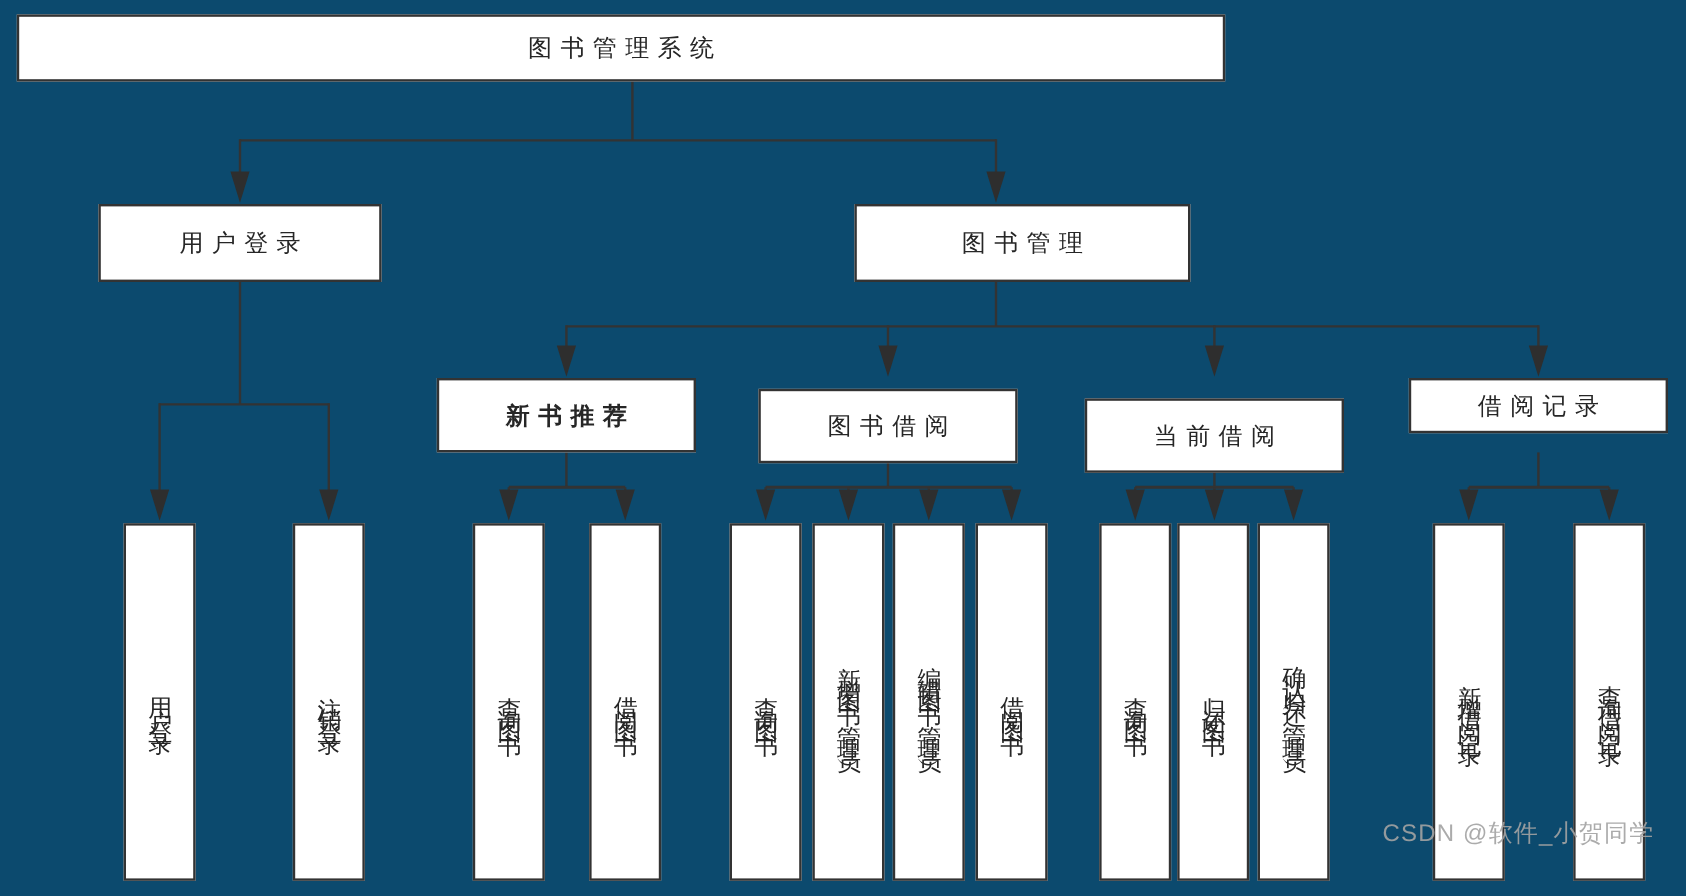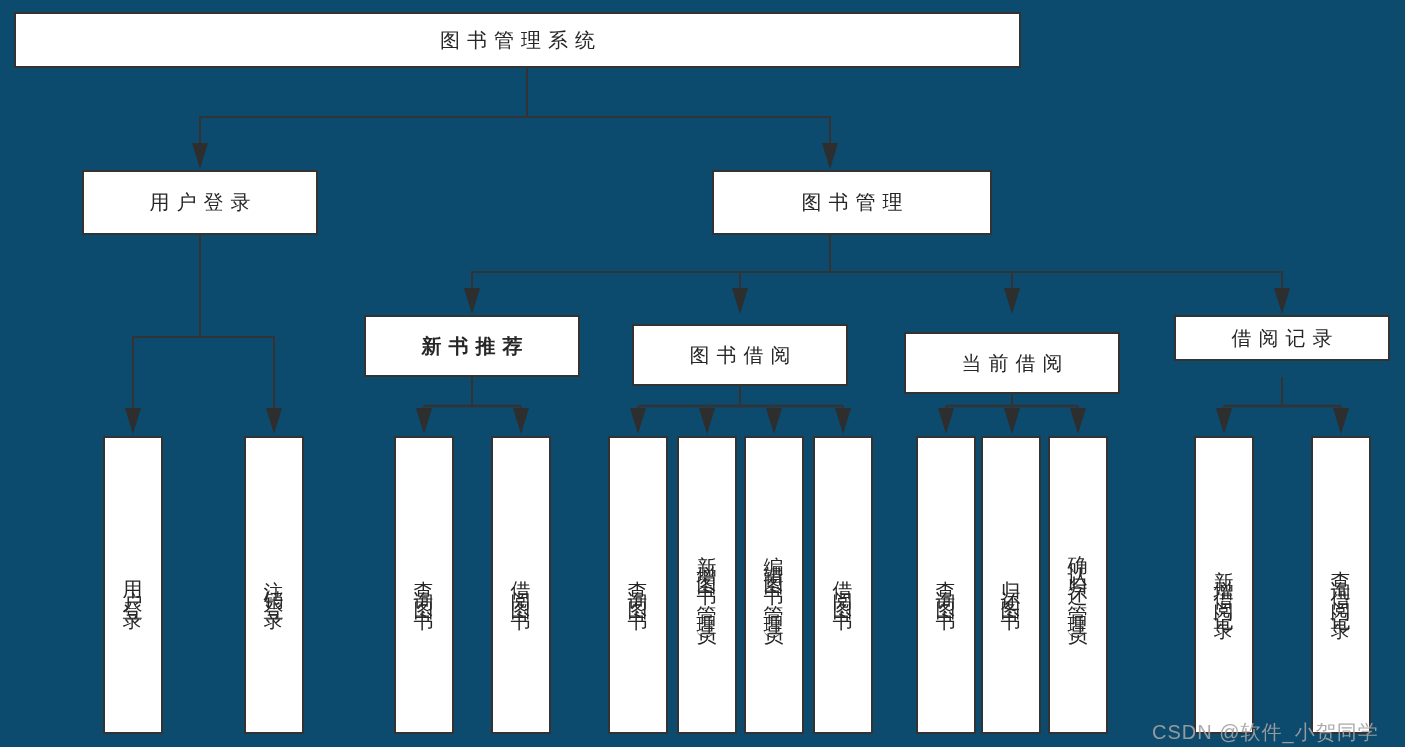--- a/index.html
+++ b/index.html
@@ -39,21 +39,21 @@
     text-orientation: mixed;
     font-size: 20px;
     color: #262626;
     letter-spacing: 10px;
     line-height: 1;
     white-space: nowrap;
   }
   .watermark {
     position: absolute;
     left: 1152px;
-    top: 719px;
+    top: 681px;
     font-size: 20px;
     color: #a3a3a3;
     letter-spacing: 1px;
     white-space: nowrap;
     z-index: 5;
     opacity: 0.9;
   }
 </style>
 </head>
 <body>

